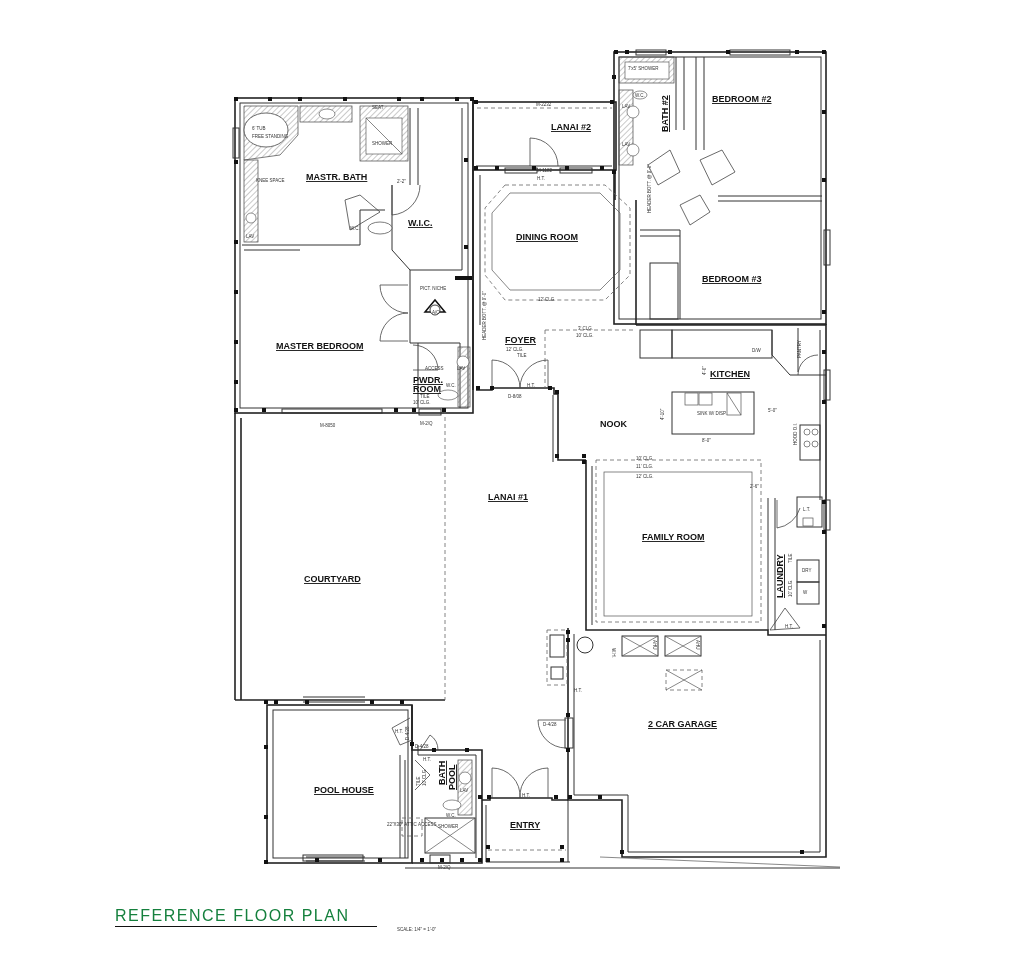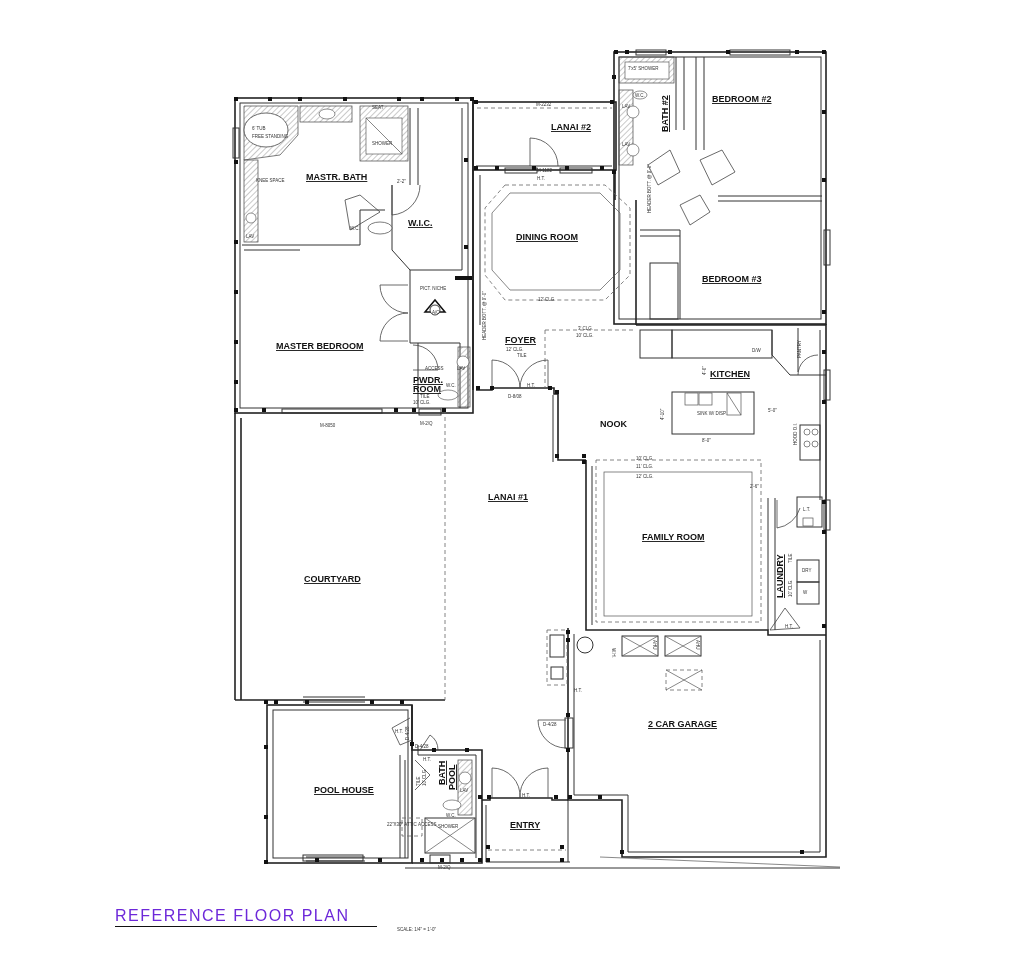--- a/index.html
+++ b/index.html
@@ -7,21 +7,21 @@
   svg { position: absolute; left: 0; top: 0; }
   .wall { fill: none; stroke: #222; stroke-width: 1.6; }
   .wall2 { fill: none; stroke: #333; stroke-width: 1; }
   .thin { fill: none; stroke: #555; stroke-width: 0.7; }
   .dash { fill: none; stroke: #666; stroke-width: 0.8; stroke-dasharray: 4 3; }
   .post { fill: #111; }
   .hatch { fill: url(#hatch); stroke: #444; stroke-width: 0.7; }
   .door { fill: none; stroke: #444; stroke-width: 0.8; }
   .room { font-family: "Liberation Sans", sans-serif; font-weight: bold; font-size: 9px; fill: #111; text-decoration: underline; }
   .note { font-family: "Liberation Sans", sans-serif; font-size: 4.5px; fill: #333; }
-  .title-text { position: absolute; left: 115px; top: 907px; font-family: "Liberation Sans", sans-serif; font-size: 16px; letter-spacing: 1.5px; color: #6d28d9; border-bottom: 1px solid #111; padding-bottom: 1px; width: 262px; }
+  .title-text { position: absolute; left: 115px; top: 907px; font-family: "Liberation Sans", sans-serif; font-size: 16px; letter-spacing: 1.5px; color: #15803d; border-bottom: 1px solid #111; padding-bottom: 1px; width: 262px; }
   .scale-text { position: absolute; left: 397px; top: 927px; font-family: "Liberation Sans", sans-serif; font-size: 4.5px; color: #333; }
 </style>
 </head>
 <body>
 
 <svg width="1024" height="961" viewBox="0 0 1024 961" xmlns="http://www.w3.org/2000/svg">
   <defs>
     <pattern id="hatch" width="4" height="4" patternUnits="userSpaceOnUse" patternTransform="rotate(45)">
       <line x1="0" y1="0" x2="0" y2="4" stroke="#777" stroke-width="0.8"></line>
     </pattern>

